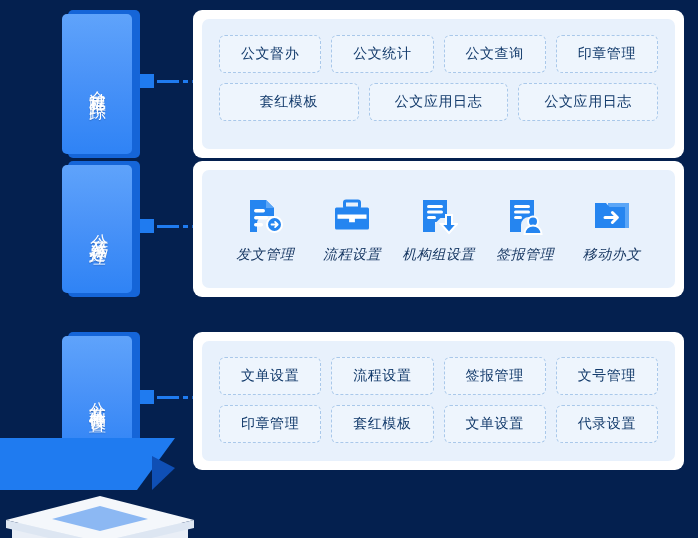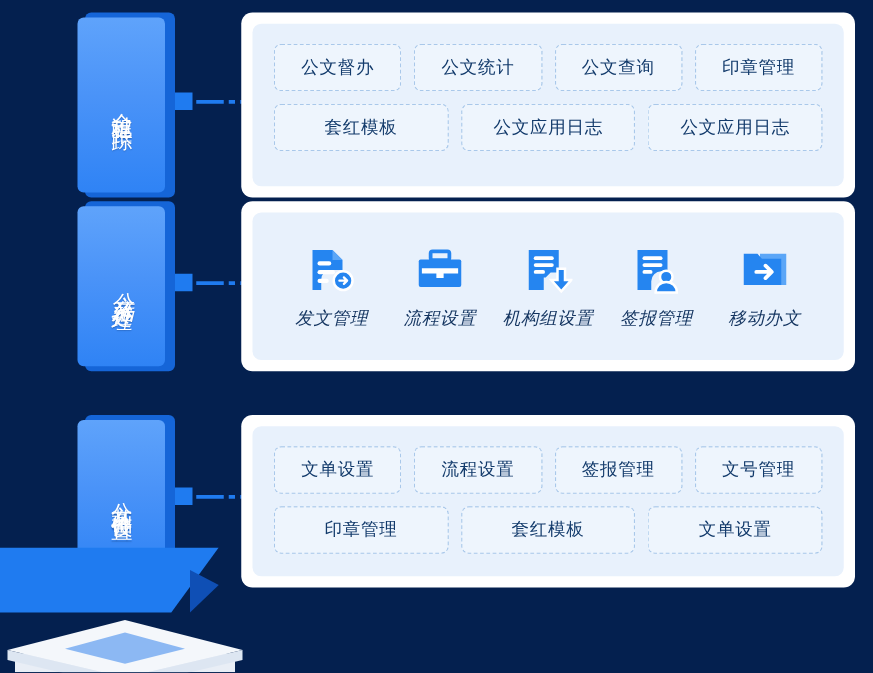--- a/index.html
+++ b/index.html
@@ -242,20 +242,21 @@
           <div class="chip-row">
             <div class="chip">文单设置</div>
             <div class="chip">流程设置</div>
             <div class="chip">签报管理</div>
             <div class="chip">文号管理</div>
           </div>
           <div class="chip-row">
             <div class="chip">印章管理</div>
             <div class="chip">套红模板</div>
             <div class="chip">文单设置</div>
+            <div class="chip">代录设置</div>
           </div>
         </div>
       </div>
     </div>
   </div>
 
   <svg class="deco" viewBox="0 0 230 100">
     <path fill="#1f7bf0" d="M-40 0h215l-38 52H-40z"></path>
     <path fill="#0f4fb5" d="M152 18l23 12-23 22z"></path>
     <path fill="#e9eef6" d="M100 68L12 86v14h176V86z"></path>

